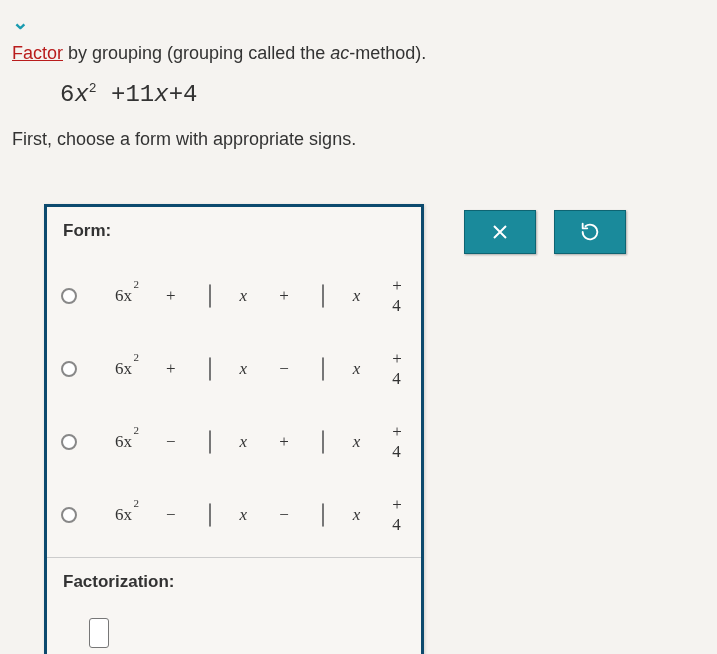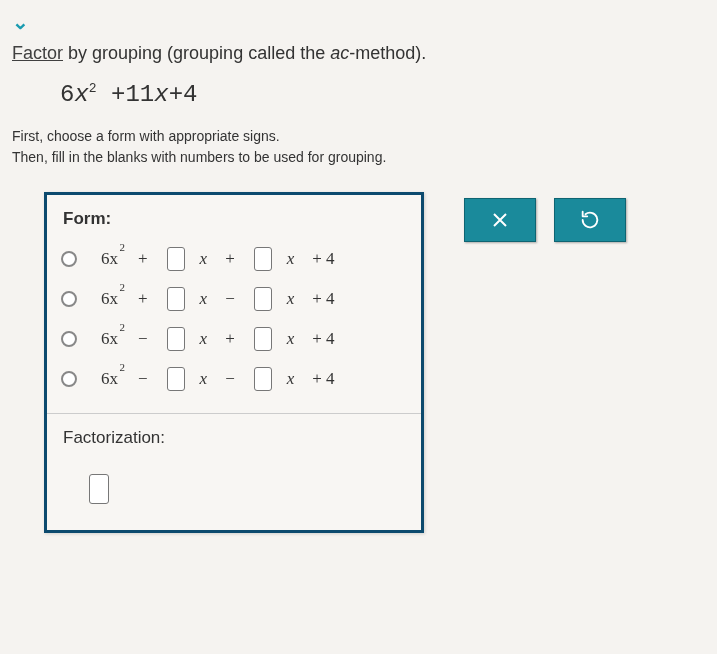--- a/index.html
+++ b/index.html
@@ -18,31 +18,31 @@
     font-size: 20px;
     font-weight: bold;
     margin-bottom: 6px;
   }
   .intro {
     font-size: 18px;
     line-height: 1.5;
     margin-bottom: 14px;
   }
   .term-link {
-    color: #404040;
+    color: #b91c1c;
     text-decoration: underline;
   }
   .expression {
     font-family: Liberation Mono, monospace;
     font-size: 24px;
     margin: 10px 0 18px 48px;
   }
   .sup { font-size: 13px; vertical-align: super; }
   .instructions {
-    font-size: 14px;
+    font-size: 18px;
     line-height: 1.5;
     margin-bottom: 24px;
   }
   .content-row { display: flex; align-items: flex-start; gap: 40px; }
   .form-box {
     border: 3px solid #0c4a6e;
     background: #f8f6f3;
     width: 380px;
     box-shadow: 1px 1px 3px rgba(0,0,0,0.15);
     margin-left: 32px;
@@ -51,21 +51,22 @@
     font-weight: bold;
     font-size: 17px;
     padding: 14px 16px 10px 16px;
   }
   .option-row {
     display: flex;
     align-items: center;
     padding: 8px 14px;
     font-family: 'Times New Roman', serif;
     font-size: 17px;
-    gap: 10px;
+    gap: 24px;
+    margin-top: 17px;
   }
   .radio {
     width: 16px; height: 16px;
     border: 2px solid #888;
     border-radius: 50%;
     background: #fff;
     flex-shrink: 0;
     margin-right: 14px;
   }
   .term6x2 { display: inline-block; position: relative; margin-right: 4px; }
@@ -76,21 +77,21 @@
     width: 18px; height: 24px;
     border: 1.5px solid #777;
     border-radius: 3px;
     background: #fff;
     vertical-align: middle;
     margin: 0 3px;
   }
   .varx { font-style: italic; margin: 0 2px; }
   .divider { border-top: 1px solid #ccc; margin: 14px 0 0 0; }
   .fact-section { padding: 14px 16px 22px 16px; }
-  .fact-header { font-weight: normal; font-size: 17px; margin-bottom: 26px; }
+  .fact-header { font-weight: bold; font-size: 17px; margin-bottom: 26px; }
   .fact-blank {
     display: inline-block;
     width: 20px; height: 30px;
     border: 1.5px solid #777;
     border-radius: 3px;
     background: #fff;
     margin-left: 26px;
   }
   .button-row { display: flex; gap: 18px; margin-top: 6px; }
   .btn {
@@ -115,21 +116,21 @@
   <span class="term-link">Factor</span><span> by grouping (grouping called the </span><i>ac</i><span>-method).</span>
 </p>
 
 <div class="expression">
   <span>6</span><i>x</i><span class="sup">2</span>
   <span>+</span><span>11</span><i>x</i><span>+</span><span>4</span>
 </div>
 
 <p class="instructions">
   <span>First, choose a form with appropriate signs.</span><br>
-  <span>Then, fill in the blanks with numbers to be used for grouping.</span><br>
+  <br>
 </p>
 
 <div class="content-row">
   <div class="form-box">
     <div class="form-header">Form:</div>
 
     <div class="option-row">
       <span class="radio"></span>
       <span class="term6x2"><span>6x</span><span class="exp">2</span></span>
       <span class="op">+</span>

